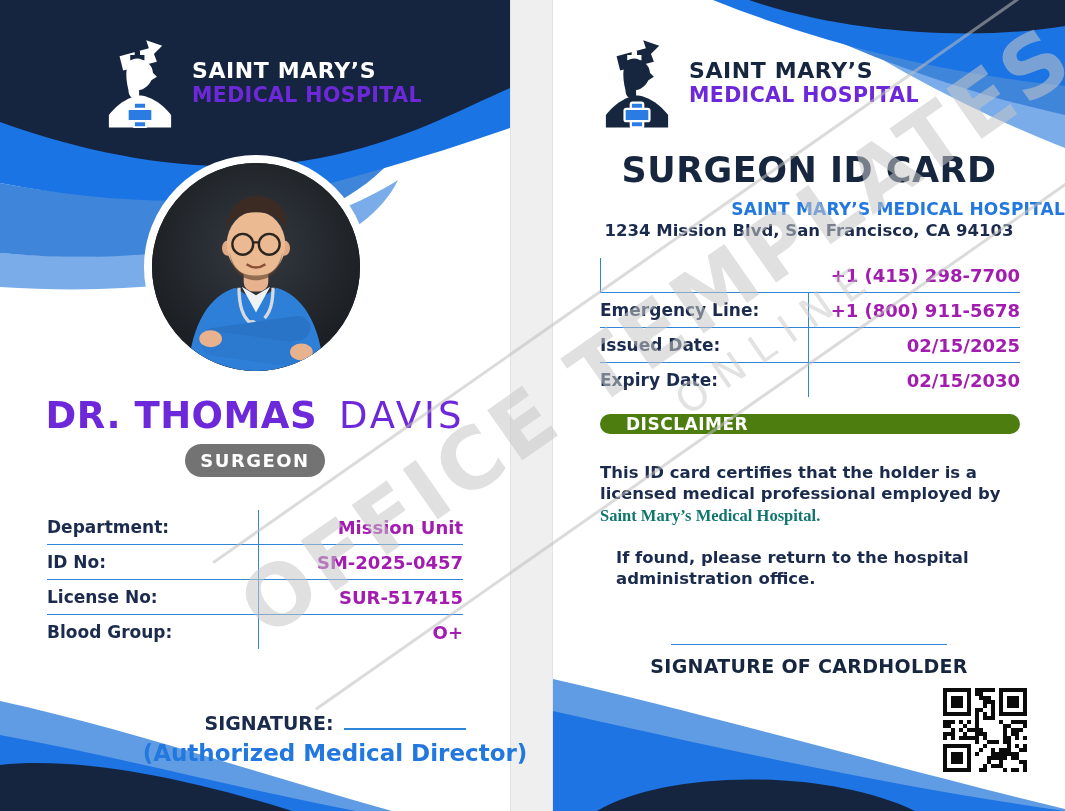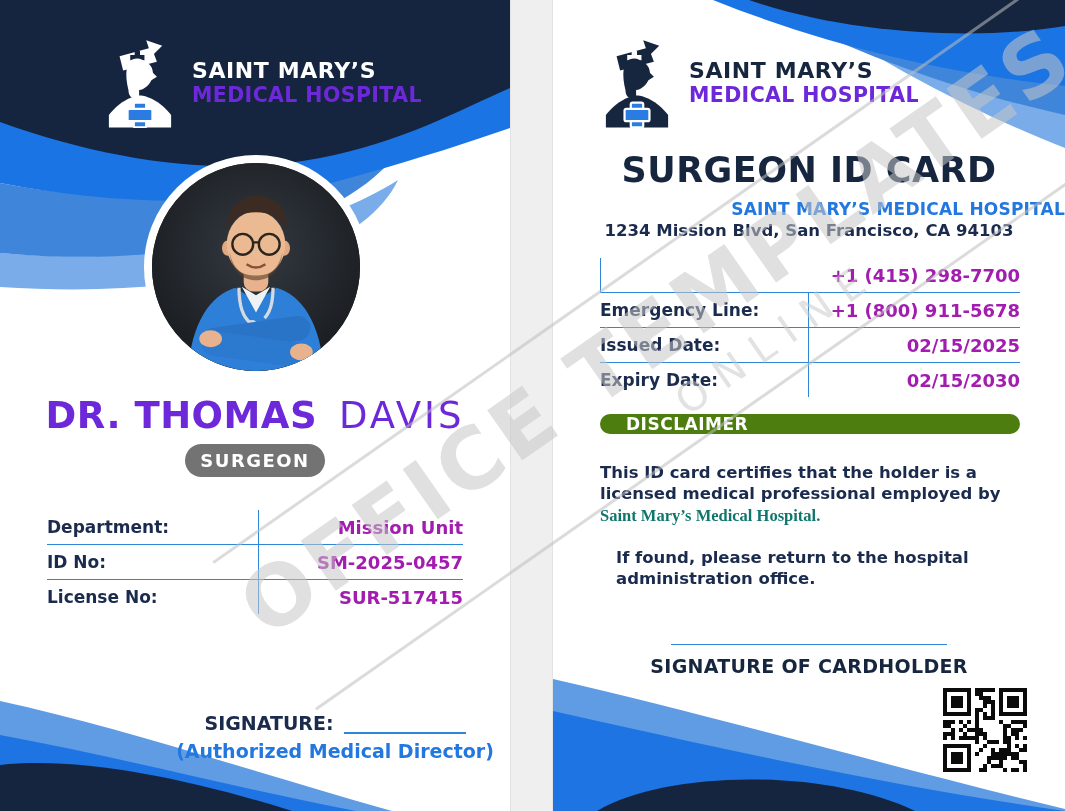--- a/index.html
+++ b/index.html
@@ -49,25 +49,25 @@
   #back  .dtable{left:47px;top:258px;width:420px;}
   .t-row{display:flex;align-items:center;height:34px;}
   .t-row:not(:last-child){border-bottom:1px solid #2E86D8;}
   .t-lbl{color:#1B2B4D;font-size:17px;font-weight:600;}
   #front .t-lbl{width:211px;}
   #back  .t-lbl{width:208px;}
   .t-val{flex:1;text-align:right;color:#a21caf;font-size:18px;font-weight:bold;
          border-left:1.5px solid #2E86D8;height:100%;display:flex;align-items:center;justify-content:flex-end;}
 
   .sig-front{position:absolute;left:0;top:712px;width:100%;z-index:2;}
-  .sig-row{display:flex;align-items:flex-end;justify-content:center;transform:translateX(80px);}
+  .sig-row{display:flex;align-items:flex-start;justify-content:center;transform:translateX(80px);}
   .sig-label{color:#1B2B4D;font-weight:bold;font-size:19px;}
   .sig-line{width:122px;border-bottom:2px solid #2E86D8;margin-left:10px;height:16px;}
   .sig-sub{margin-top:6px;text-align:center;transform:translateX(80px);
-           color:#2278DE;font-size:19px;font-weight:600;}
+           color:#2278DE;font-size:23px;font-weight:600;}
 
   
   .b-title{position:absolute;left:0;top:150px;width:100%;text-align:center;z-index:2;
            color:#16263F;font-weight:bold;font-size:35px;letter-spacing:.5px;}
   .b-sub{position:absolute;left:0;top:199px;width:100%;text-align:right;z-index:2;
          color:#2278DE;font-weight:bold;font-size:17px;letter-spacing:.2px;}
   .b-addr{position:absolute;left:0;top:221px;width:100%;text-align:center;z-index:2;
           color:#1B2B4D;font-weight:600;font-size:16.5px;}
 
   .pill{position:absolute;left:47px;top:414px;width:420px;height:20px;z-index:2;
@@ -179,20 +179,24 @@
         <div class="t-lbl">Department:</div>
         <div class="t-val">Mission Unit</div>
       </div>
       <div class="t-row">
         <div class="t-lbl">ID No:</div>
         <div class="t-val">SM-2025-0457</div>
       </div>
       <div class="t-row">
         <div class="t-lbl">License No:</div>
         <div class="t-val">SUR-517415</div>
+      </div>
+      <div class="t-row">
+        <div class="t-lbl">Blood Group:</div>
+        <div class="t-val">O+</div>
       </div>
     </div>
 
     <div class="sig-front">
       <div class="sig-row">
         <span class="sig-label">SIGNATURE:</span>
         <span class="sig-line"></span>
       </div>
       <div class="sig-sub">(Authorized Medical Director)</div>
     </div>

